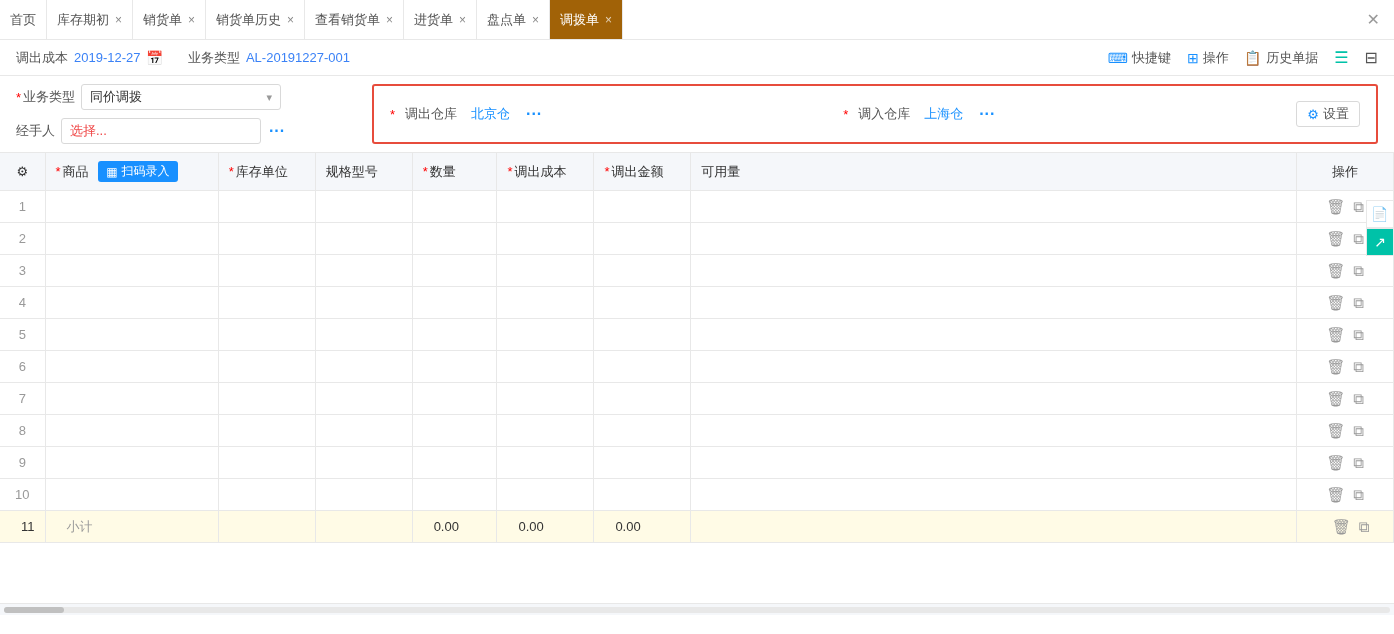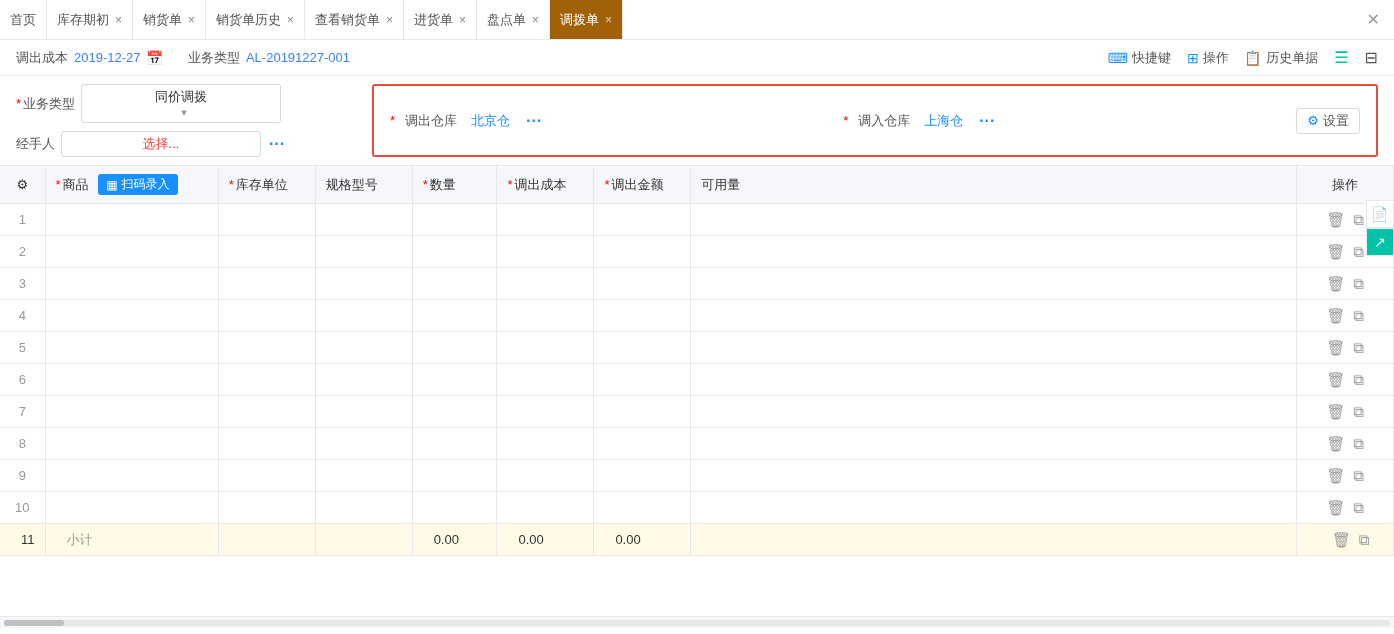--- a/index.html
+++ b/index.html
@@ -29,21 +29,21 @@
     .form-label {
       color: #555; margin-right: 6px; white-space: nowrap;
     }
     .required-star { color: red; margin-right: 2px; }
     .form-field {
       display: flex; align-items: center; margin-right: 24px;
     }
     .form-select-box {
       display: flex; align-items: center; border: 1px solid #d9d9d9;
       border-radius: 3px; padding: 3px 8px; min-width: 180px; cursor: pointer;
-      background: #fff; justify-content: space-between; flex-direction: column;
+      background: #fff; justify-content: space-between;
     }
     .dropdown-arrow { color: #999; font-size: 11px; margin-left: 6px; }
     .ellipsis-btn {
       color: #1890ff; cursor: pointer; font-size: 16px; margin-left: 8px;
       font-weight: bold;
     }
     .toolbar-right { display: flex; align-items: center; gap: 16px; color: #555; font-size: 13px; }
     .toolbar-right-item { display: flex; align-items: center; gap: 4px; cursor: pointer; color: #555; }
     .toolbar-right-item .icon { color: #1890ff; font-size: 14px; }
 

